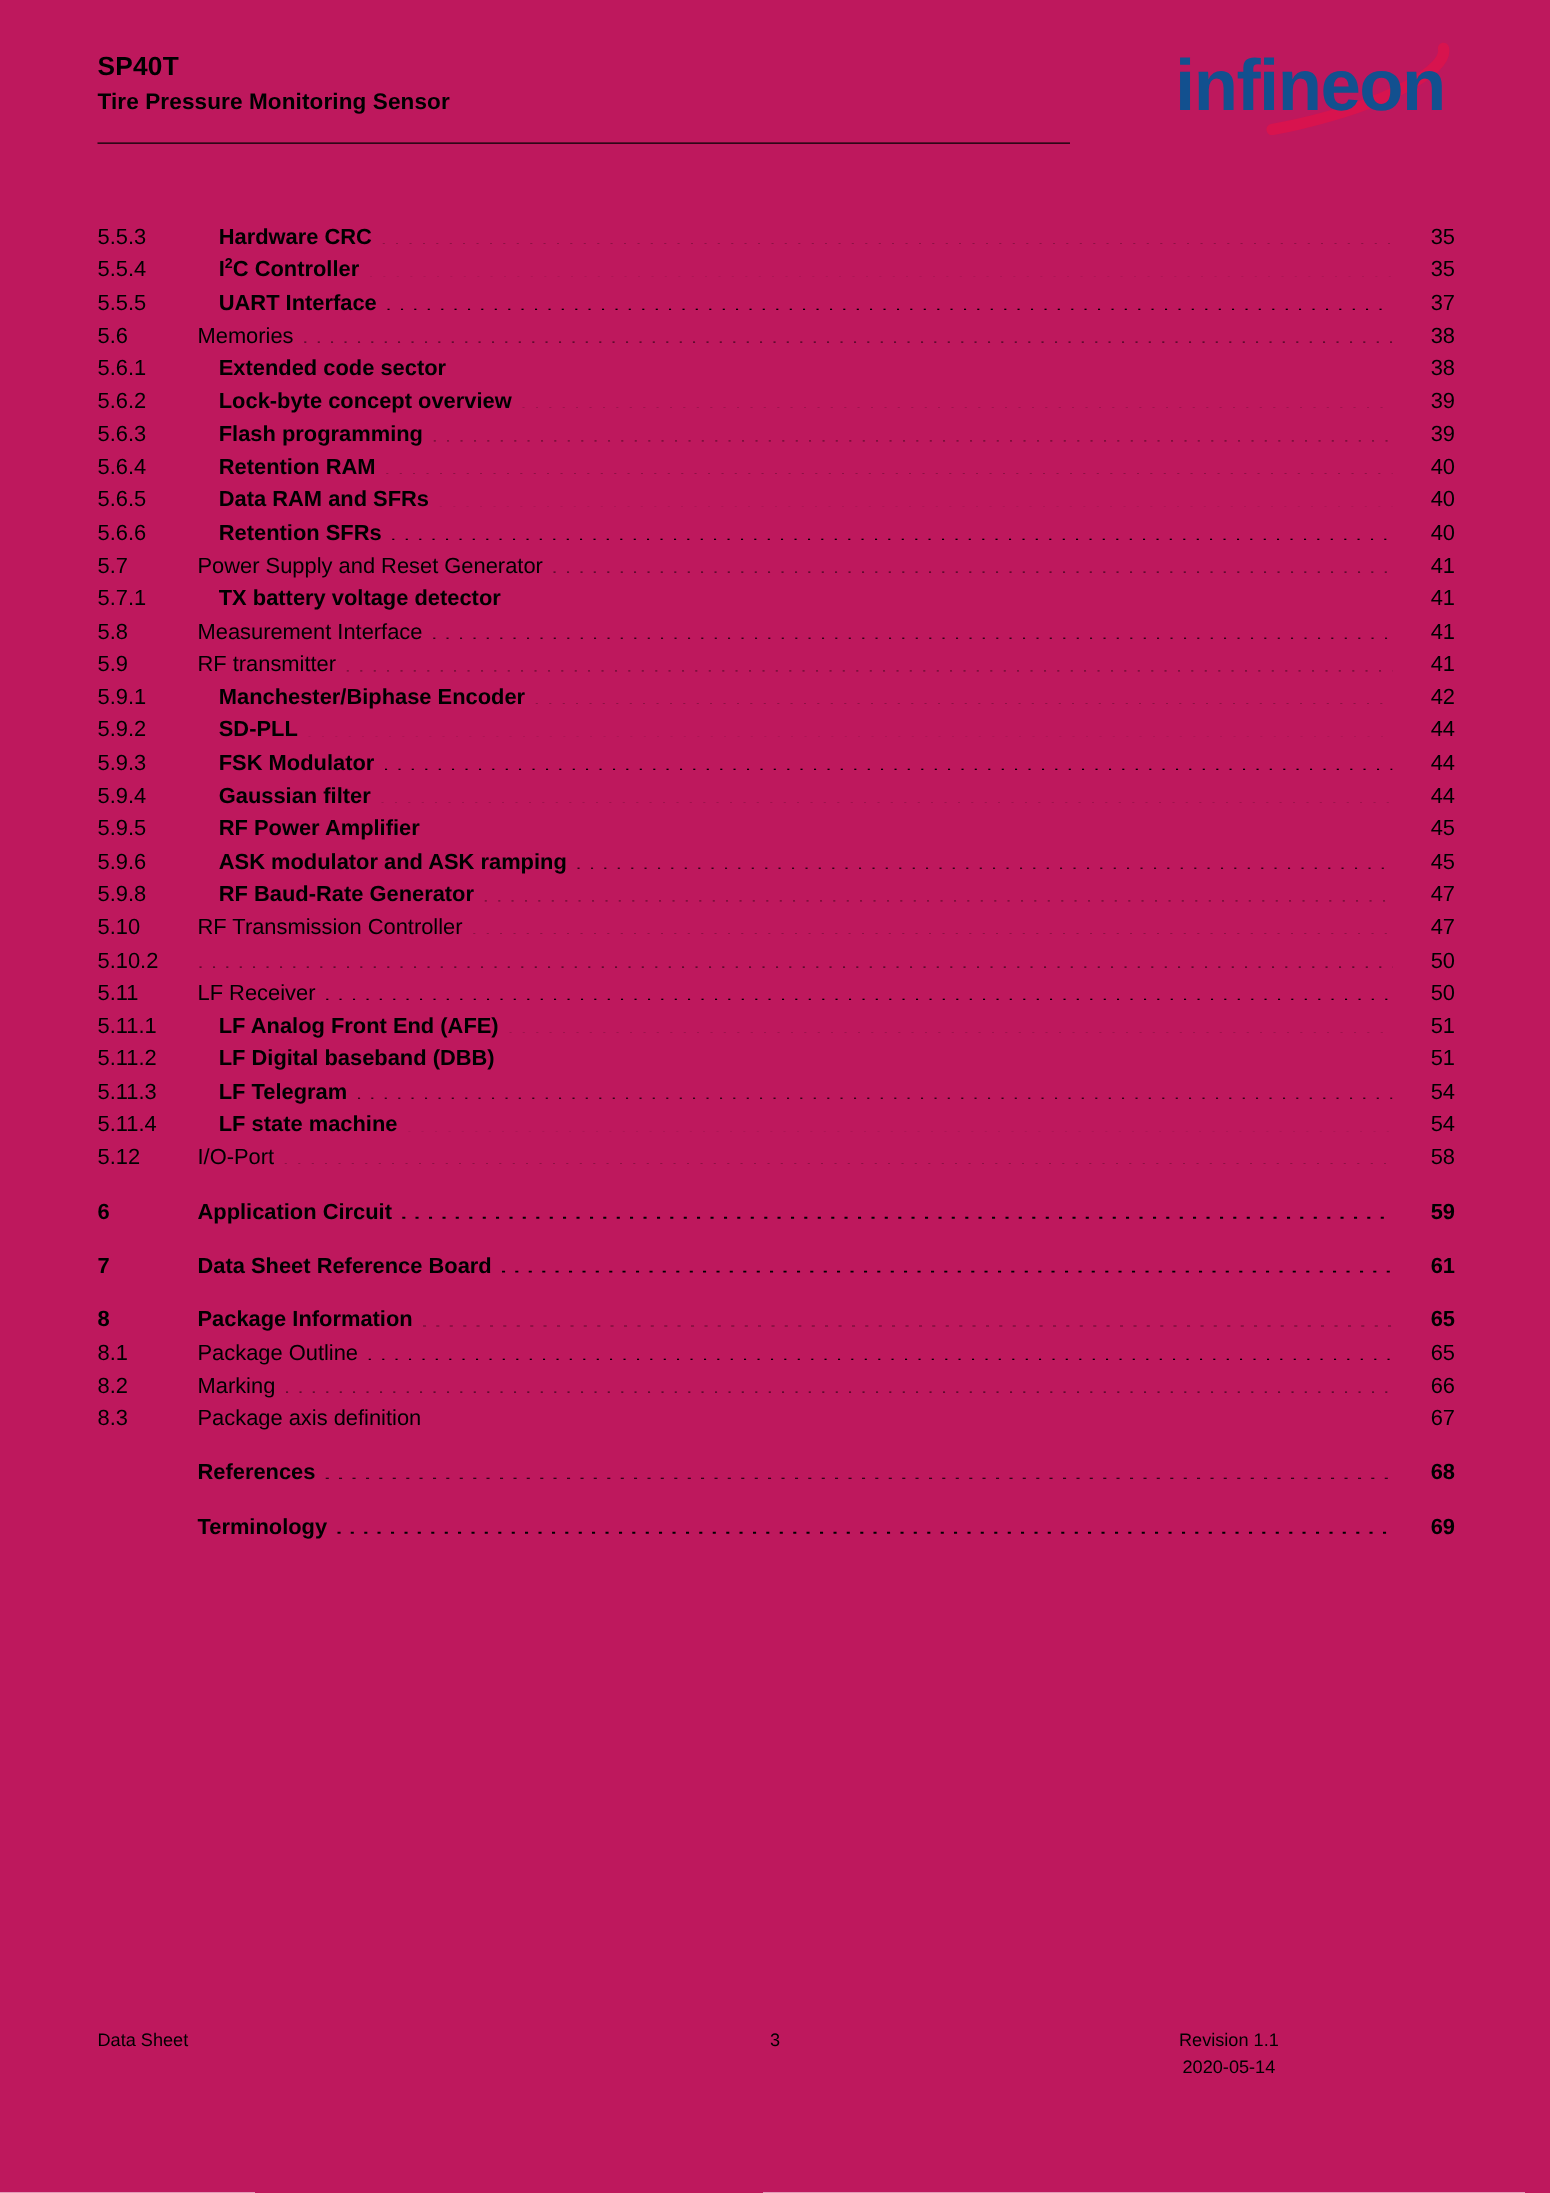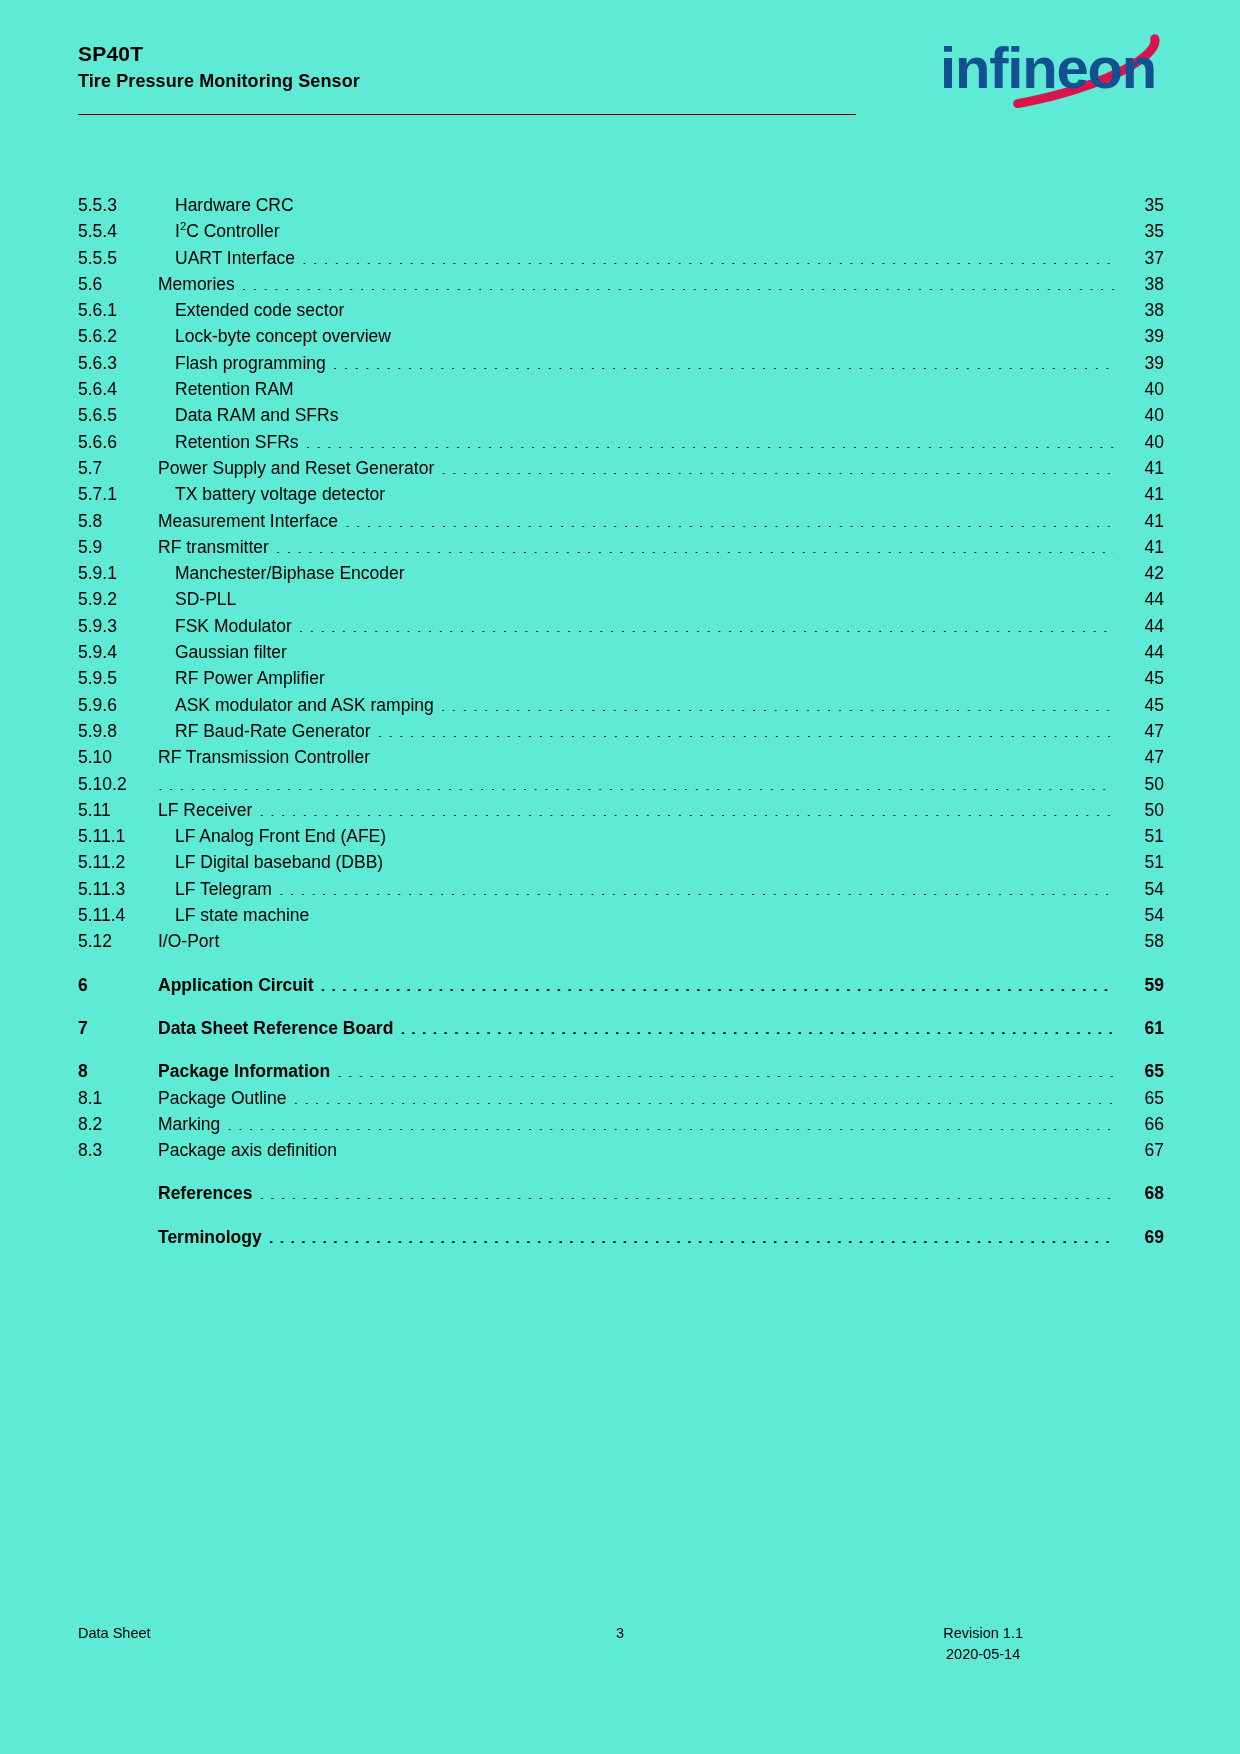--- a/index.html
+++ b/index.html
@@ -8,21 +8,21 @@
     background: #ffffff;
   }
   body {
     font-family: "Liberation Sans", sans-serif;
     color: #000000;
   }
   .page {
     position: relative;
     width: 1240px;
     height: 1754px;
-    background: #5eead4;
+    background: #be185d;
     box-sizing: border-box;
     overflow: hidden;
   }
 
   
   .header {
     position: absolute;
     left: 0;
     top: 0;
     width: 1240px;
@@ -61,21 +61,21 @@
     top: 26px;
     width: 300px;
     height: 82px;
   }
   .logo svg { display: block; width: 300px; height: 82px; }
 
   
   .toc {
     position: absolute;
     left: 78px;
-    top: 192px;
+    top: 176px;
     width: 1086px;
   }
   .toc-row {
     display: flex;
     align-items: baseline;
     font-size: 17.5px;
     line-height: 26.3px;
     white-space: nowrap;
   }
   .toc-row.gap-before { margin-top: 17px; }
@@ -84,21 +84,21 @@
   .toc-num {
     flex: 0 0 auto;
     width: 80px;
   }
   .toc-title {
     flex: 0 0 auto;
     padding-right: 7px;
   }
   .lvl1 .toc-title { margin-left: 0px; }
   .lvl2 .toc-title { margin-left: 0px; }
-  .lvl3 .toc-title { margin-left: 17px; }
+  .lvl3 .toc-title { margin-left: 17px; font-weight: bold; }
 
   .toc-leader {
     flex: 1 1 auto;
     overflow: hidden;
     height: 1em;
     position: relative;
   }
   .toc-leader::after {
     content: ". . . . . . . . . . . . . . . . . . . . . . . . . . . . . . . . . . . . . . . . . . . . . . . . . . . . . . . . . . . . . . . . . . . . . . . . . . . . . . . . . . . . . . . . . . . . . . . . . . . . . . . . . . . . . . . . . . . . . . . . . . . . . . . . .";
     position: absolute;

